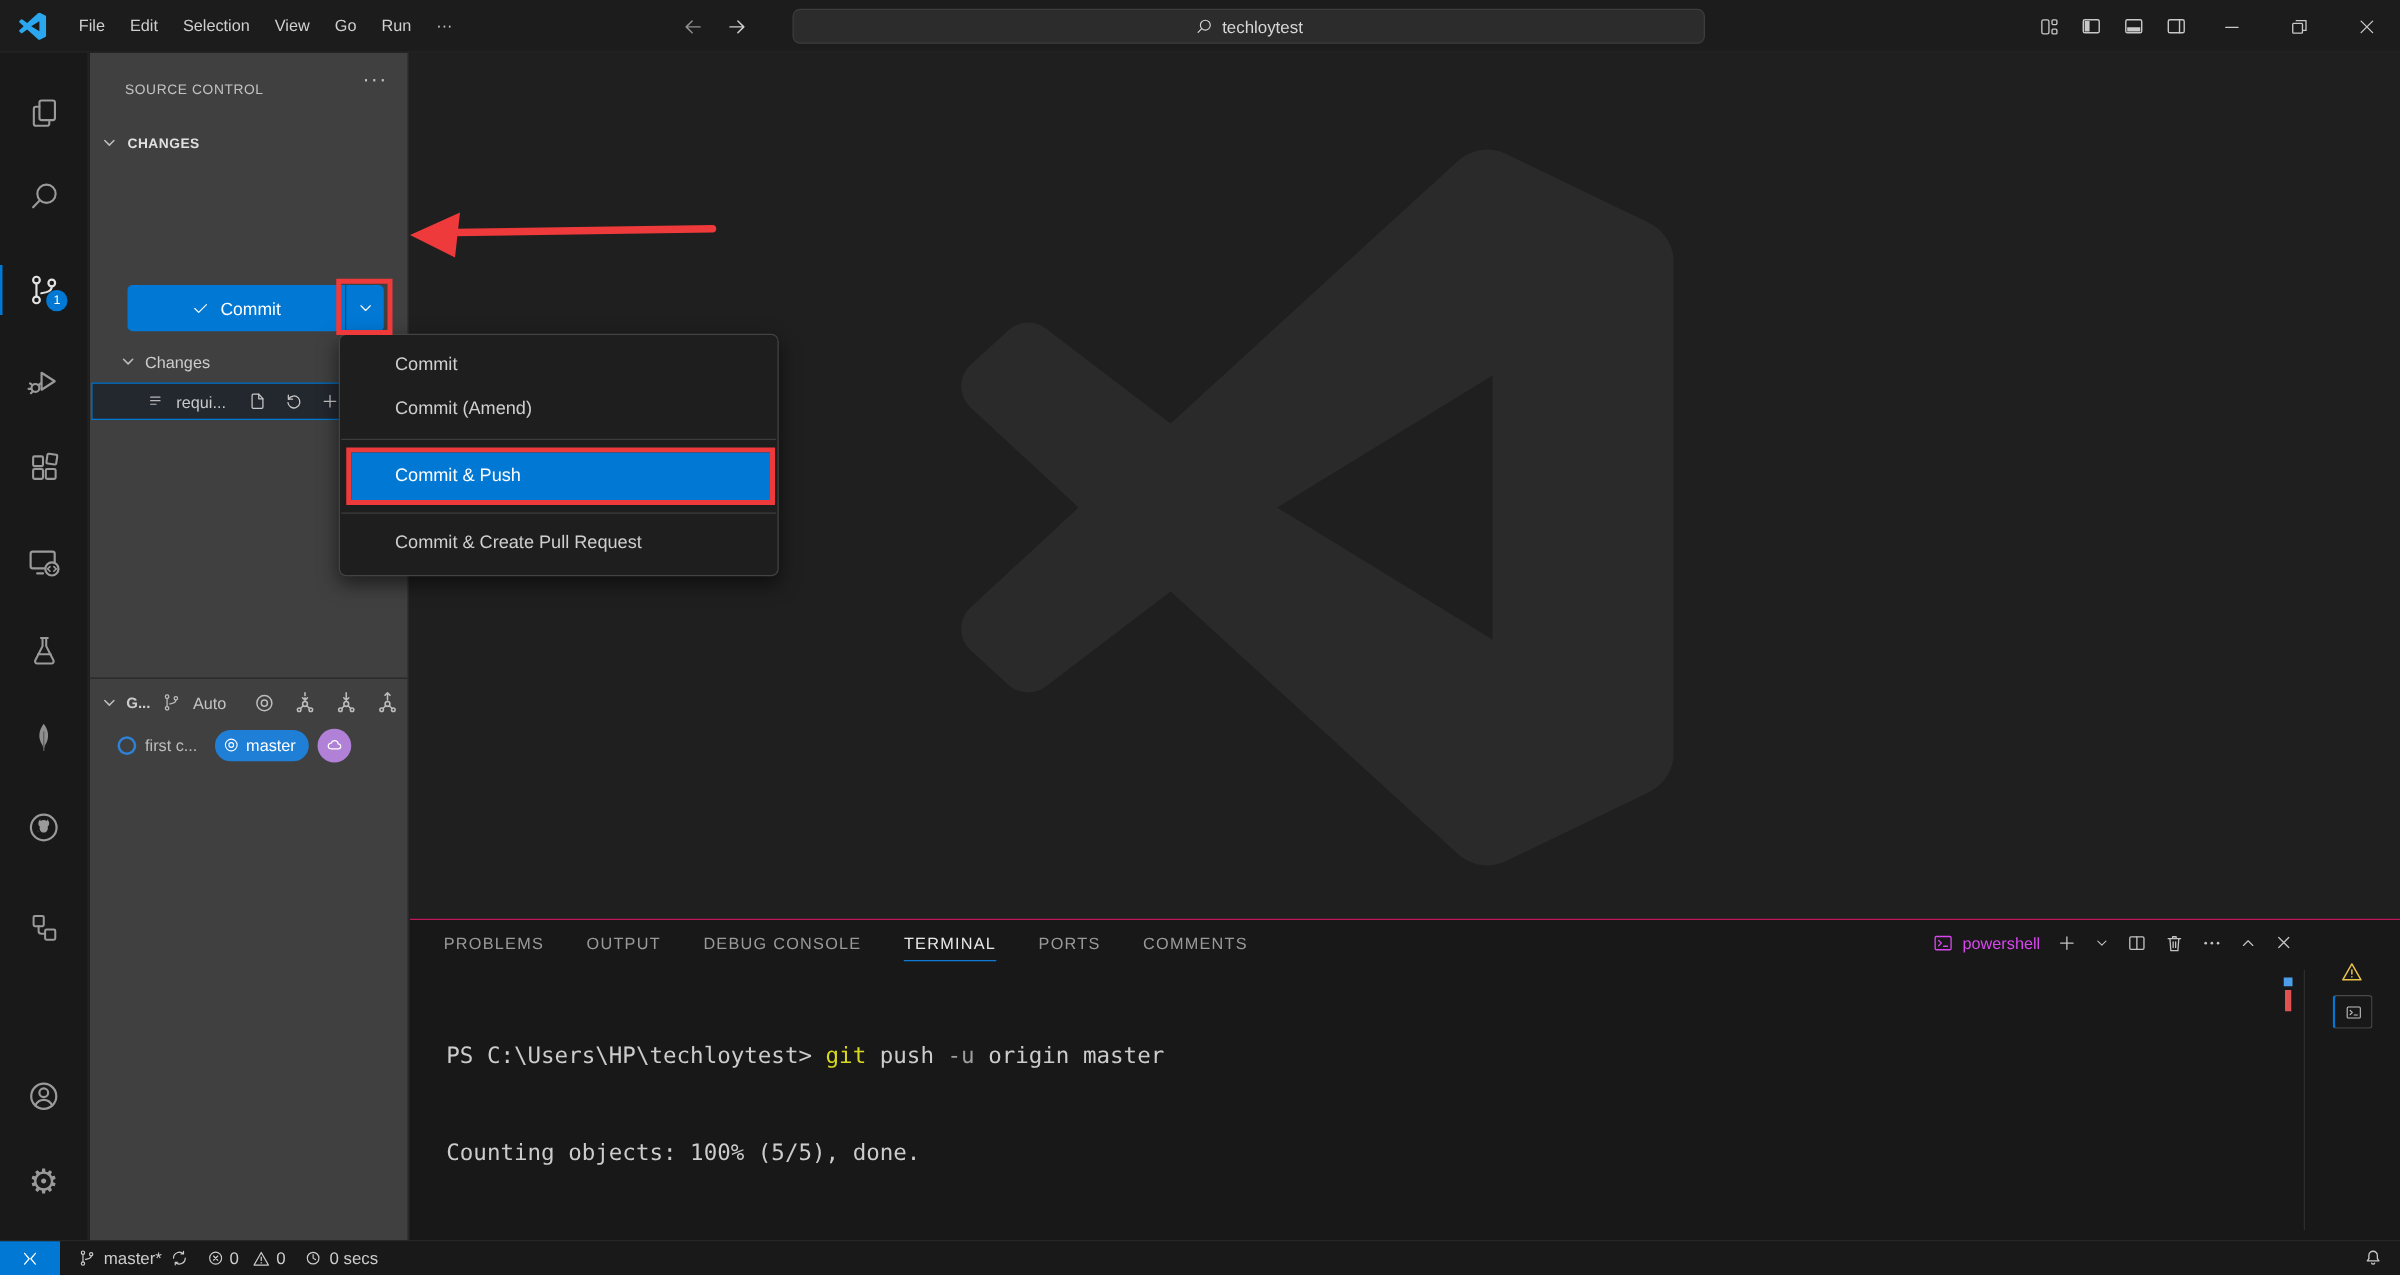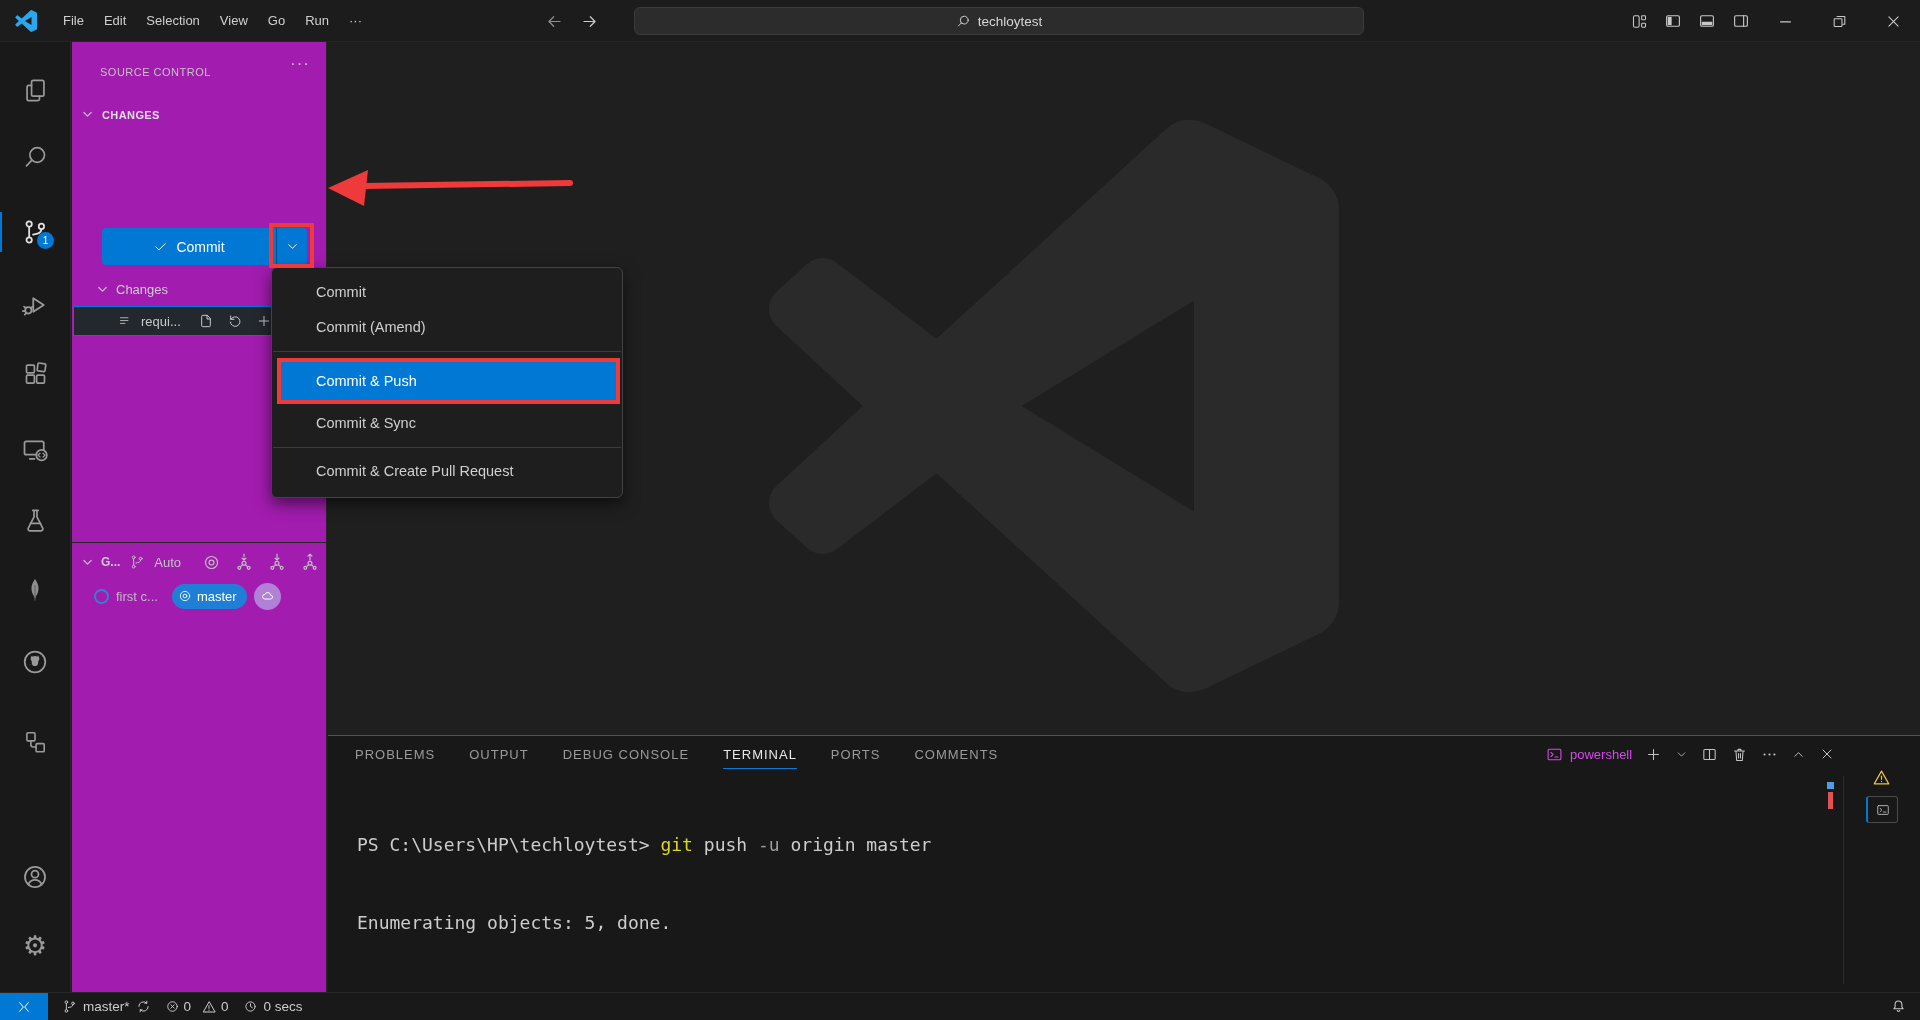--- a/index.html
+++ b/index.html
@@ -35,21 +35,21 @@
   .abtn { position:absolute; left:0; width:70px; height:48px; display:flex;
     align-items:center; justify-content:center; color:#9a9a9a; }
   .abtn.active { color:#e2e2e2; }
   .abtn.active::before { content:""; position:absolute; left:0; top:4px; bottom:4px; width:2px; background:#0078d4; }
   .badge { position:absolute; left:37px; top:24px; min-width:17px; height:17px; border-radius:9px;
     background:#0078d4; color:#fff; font-size:10px; display:flex; align-items:center; justify-content:center; }
   .gearglyph { font-family:"DejaVu Sans",sans-serif; font-size:27px; line-height:1; }
 
   
   .sidebar { position:absolute; left:72px; top:42px; width:255px; bottom:28px;
-    background:#a21caf; border-right:1px solid #262626; overflow:hidden; z-index:5; }
+    background:#404040; border-right:1px solid #262626; overflow:hidden; z-index:5; }
   .sc-title { position:absolute; left:28px; top:24px; font-size:11px; letter-spacing:.5px; color:#c3c3c3; }
   .sc-more { position:absolute; left:218px; top:12px; font-size:17px; color:#c3c3c3; letter-spacing:1px; }
   .sec-hdr { position:absolute; left:9px; top:66px; display:flex; align-items:center; gap:8px; }
   .sec-hdr b { font-size:11px; letter-spacing:.4px; color:#e0e0e0; }
   .chev { color:#bdbdbd; }
   .commitbox { position:absolute; left:30px; top:102px; width:205px; height:67px;
     background:#2a2a2b; border:1px solid #343435; border-radius:4px; padding:9px 11px;
     font-size:14px; line-height:21px; color:#c6c6c6; white-space:pre-line; }
   .commitbtn { position:absolute; left:30px; top:186px; width:205px; height:37px;
     background:#0078d4; border-radius:4px; display:flex; align-items:stretch; color:#fff; }
@@ -490,21 +490,20 @@
       </span>
     <span>
         <svg class="ic" width="16" height="16" viewBox="0 0 24 24" stroke-width="1.6">
           <path d="M6 6l12 12M18 6 6 18"></path>
         </svg>
       </span>
   </div>
 
   <div class="term">
     <div class="termline"><span>PS C:\Users\HP\techloytest&gt; </span><span class="t-yellow">git</span><span> push </span><span class="t-dim">-u</span><span> origin master</span></div>
-    <div class="termline">Enumerating objects: 5, done.</div>
     <div class="termline">Counting objects: 100% (5/5), done.</div>
     
     
     
     
     
   </div>
 
   <span class="ruler-blue"></span>
   <span class="ruler-red"></span>
@@ -572,21 +571,20 @@
     </span>
 </footer>
 
 <div class="ctxmenu">
   <div class="mi">Commit</div>
   <div class="mi">Commit (Amend)</div>
   <div class="msep"></div>
   <div class="hlbox">
     <div class="mi active">Commit &amp; Push</div>
   </div>
-  <div class="mi">Commit &amp; Sync</div>
   <div class="msep"></div>
   <div class="mi">Commit &amp; Create Pull Request</div>
 </div>
 
 <div class="ann-chevrect"></div>
 <svg class="ann-arrow" width="260" height="60" viewBox="0 0 260 60">
   <line x1="44" y1="26" x2="250" y2="23" stroke="#ee3a3a" stroke-width="6" stroke-linecap="round"></line>
   <polygon points="8,28 48,10 44,46" fill="#ee3a3a"></polygon>
 </svg>
 

